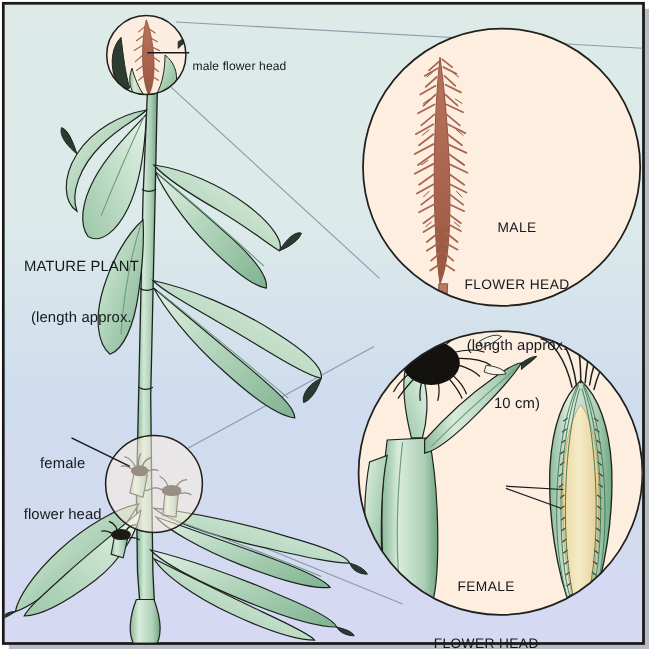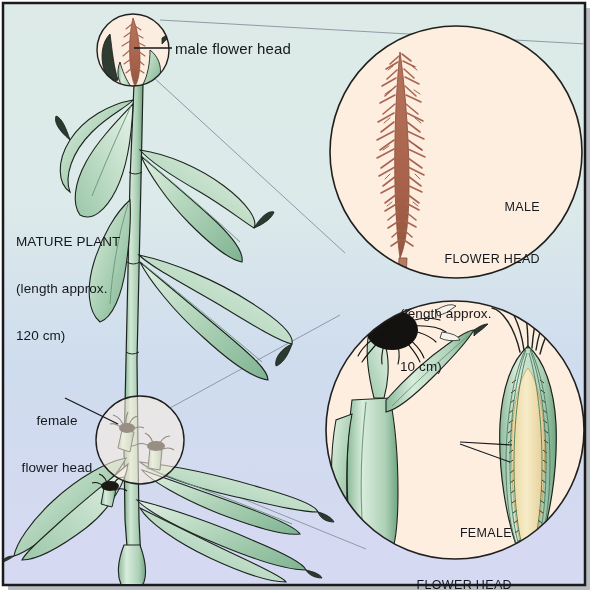--- a/index.html
+++ b/index.html
@@ -24,23 +24,23 @@
     left: 0;
   }
   .lbl {
     position: absolute;
     color: #15181c;
     font-family: "Liberation Sans", sans-serif;
     line-height: 1.16;
     white-space: pre;
     letter-spacing: 0.1px;
   }
-  .lbl-caption   { font-size: 13.5px; text-align: left; }
-  .lbl-caption-u { font-size: 12.5px; text-align: right; letter-spacing: 0.35px; }
-  .lbl-callout   { font-size: 15px; text-align: left; }
+  .lbl-caption   { font-size: 13.5px; text-align: center; }
+  .lbl-caption-u { font-size: 12.5px; text-align: center; letter-spacing: 0.35px; }
+  .lbl-callout   { font-size: 11px; text-align: left; margin-top: 15px; }
   .lbl-callout-c { font-size: 13.5px; text-align: center; }
 </style>
 </head>
 <body>
 
 <div id="figure">
 
   <svg width="602" height="601" viewBox="0 0 602 601">
     <defs>
       <linearGradient id="bgGrad" x1="0" y1="0" x2="0" y2="1">
@@ -522,21 +522,20 @@
         <line x1="460" y1="442" x2="512" y2="445"></line>
         <line x1="460" y1="444" x2="510" y2="462"></line>
       </g>
 
     </g>
   </svg>
 
   <div class="lbl lbl-caption" style="left:16px; top:203px; width:116px;">
     <div>MATURE PLANT</div>
     <div>(length approx.</div>
-    <div>120 cm)</div>
   </div>
 
   <div class="lbl lbl-callout" style="left:175px; top:40px;">male flower head</div>
 
   <div class="lbl lbl-callout-c" style="left:2px; top:382px; width:110px;">
     <div>female</div>
     <div>flower head</div>
   </div>
 
   <div class="lbl" style="left:400px; top:163px; width:140px;">

